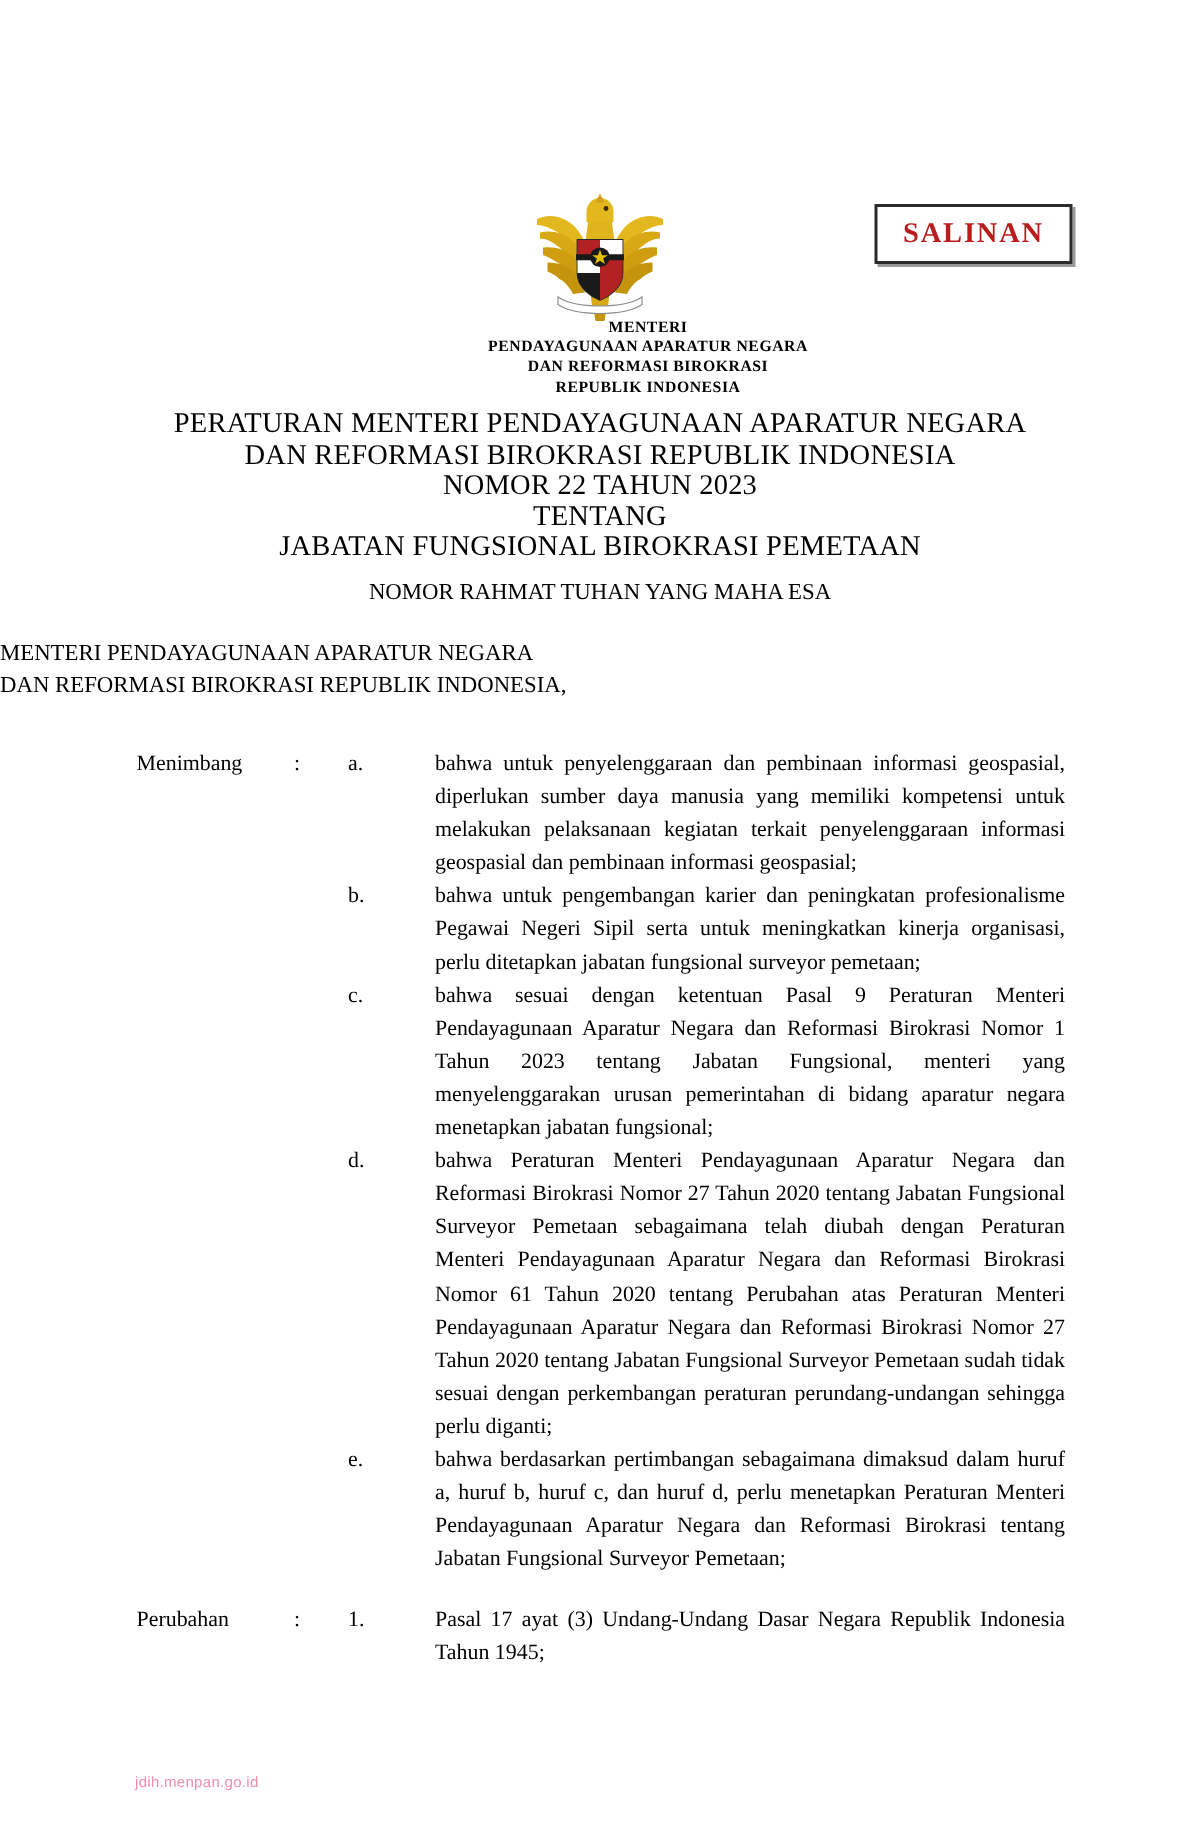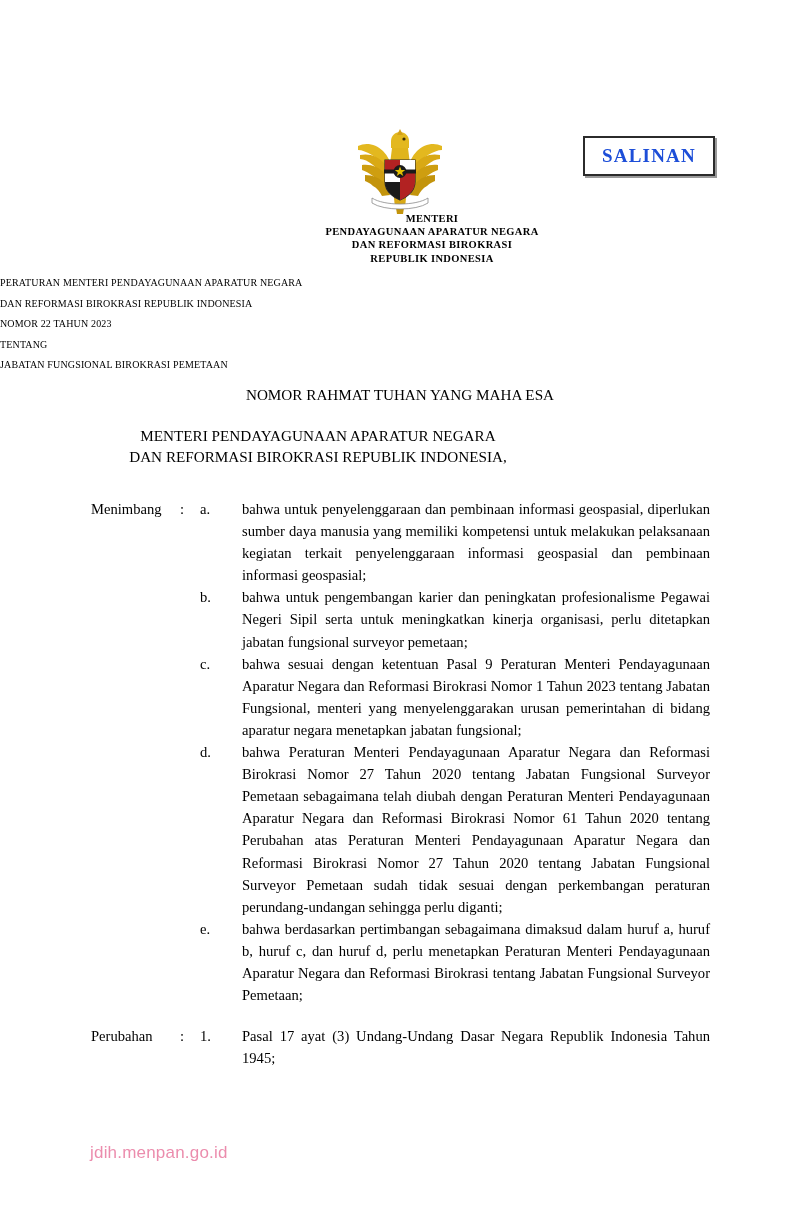--- a/index.html
+++ b/index.html
@@ -48,21 +48,21 @@
     box-shadow: 2px 2px 0 0 #9a9a9a;
     display: flex;
     align-items: center;
     justify-content: center;
   }
   .salinan-text {
     font-family: "Liberation Serif", "DejaVu Serif", serif;
     font-weight: bold;
     font-size: 19px;
     letter-spacing: 1.2px;
-    color: #1d4ed8;
+    color: #b91c1c;
   }
 
   
   .ministry-header {
     position: absolute;
     left: 0;
     top: 212px;
     width: 800px;
     text-align: center;
     font-weight: bold;
@@ -72,42 +72,42 @@
     padding-left: 32px;
   }
   .ministry-header div { white-space: nowrap; }
 
   
   .title-block {
     position: absolute;
     left: 0;
     top: 273px;
     width: 800px;
-    font-size: 10px;
+    text-align: center;
+    font-size: 19px;
     line-height: 20.5px;
     letter-spacing: 0.15px;
   }
   .title-block div { white-space: nowrap; }
 
   .blessing-line {
     position: absolute;
     left: 0;
     top: 385px;
     width: 800px;
     text-align: center;
     font-size: 15.2px;
     line-height: 20.5px;
   }
 
   .authority-block {
     position: absolute;
     left: 0;
     top: 426px;
     width: 636px;
-    text-align: center;
     font-size: 15.2px;
     line-height: 20.5px;
   }
   .authority-block div { white-space: nowrap; }
 
   
   .body-zone {
     position: absolute;
     left: 0;
     top: 498px;
@@ -120,20 +120,21 @@
   }
   .clause-group + .clause-group { margin-top: 19px; }
 
   .clause-row {
     display: flex;
     align-items: flex-start;
     width: 800px;
     box-sizing: border-box;
     padding-left: 91px;
     padding-right: 90px;
+    gap: 16px;
   }
 
   .label-cell {
     width: 89px;
     flex: 0 0 89px;
     font-size: 14.6px;
     line-height: 22.1px;
   }
   .colon-cell {
     width: 20px;
@@ -153,23 +154,23 @@
     line-height: 22.1px;
     text-align: justify;
     text-justify: inter-word;
     hyphens: none;
   }
 
   
   .watermark {
     position: absolute;
     left: 90px;
-    top: 1143px;
+    top: 1183px;
     font-family: "Liberation Sans", "DejaVu Sans", sans-serif;
-    font-size: 17px;
+    font-size: 10px;
     color: #e8799f;
     letter-spacing: 0.2px;
     opacity: 0.85;
     white-space: nowrap;
   }
 </style>
 </head>
 <body>
 
 <div class="page">

